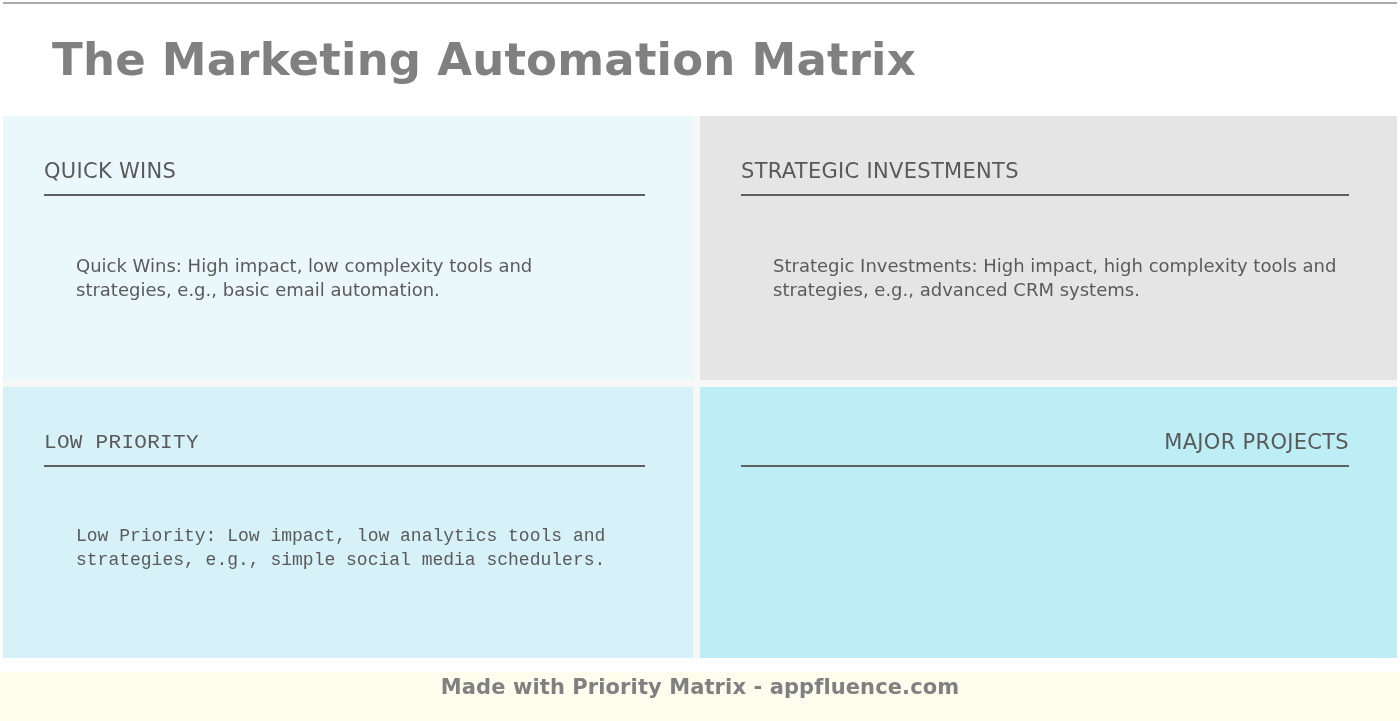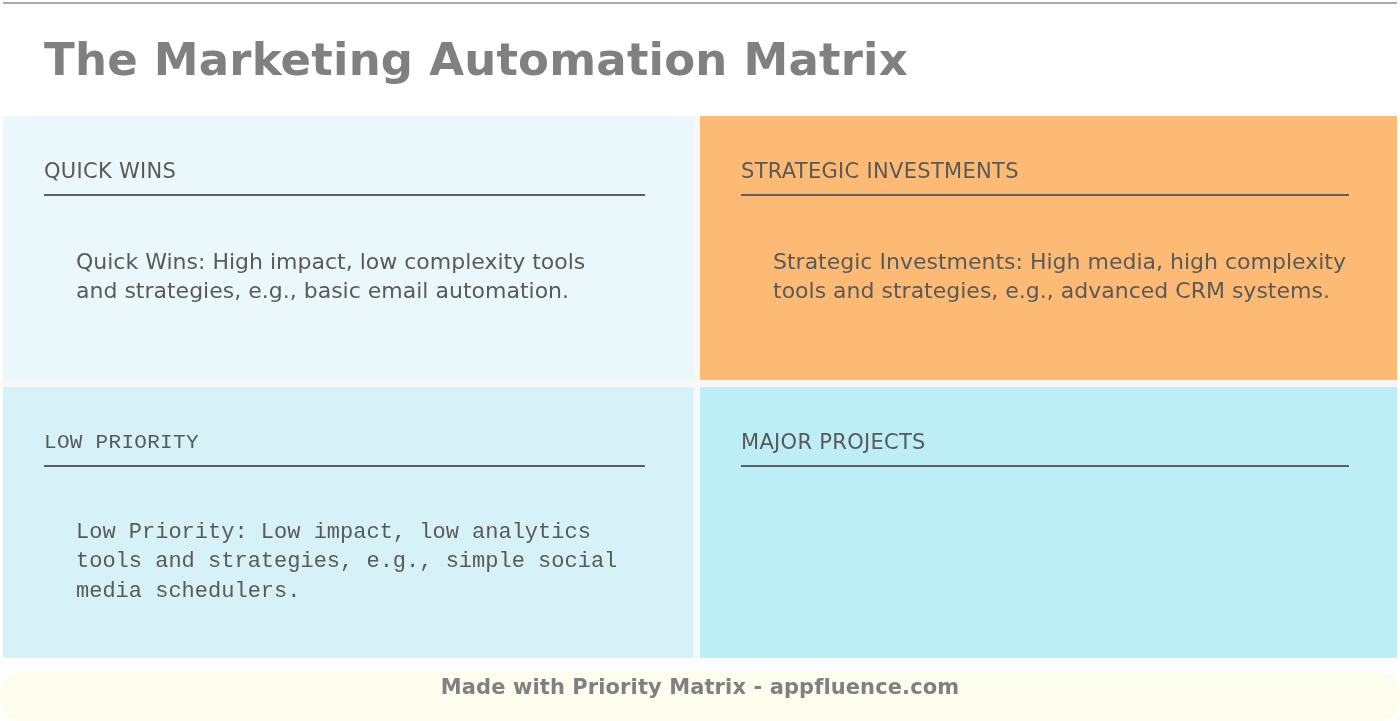--- a/index.html
+++ b/index.html
@@ -38,21 +38,21 @@
     top: 4px;
     left: 3px;
     width: 1394px;
     height: 112px;
     background: #ffffff;
     display: flex;
     align-items: center;
     box-sizing: border-box;
   }
   .header-title {
-    margin: 0;
+    margin: 8px;
     padding: 0 0 0 41px;
     font-size: 45px;
     font-weight: bold;
     color: #808080;
     letter-spacing: 0.2px;
     line-height: 1.05;
     white-space: nowrap;
   }
 
   
@@ -80,30 +80,31 @@
     position: absolute;
     box-sizing: border-box;
   }
 
   .q-tl .quadrant-inner {
     top: 0; left: 0; right: 7px; bottom: 7px;
     background: #ebf8fb;
   }
   .q-tr .quadrant-inner {
     top: 0; left: 0; right: 0; bottom: 7px;
-    background: #fdba74;
+    background: #e5e5e5;
   }
   .q-bl .quadrant-inner {
     top: 0; left: 0; right: 7px; bottom: 0;
     background: #d6f1f7;
     font-family: Liberation Mono, monospace;
   }
   .q-br .quadrant-inner {
     top: 0; left: 0; right: 0; bottom: 0;
     background: #bdedf5;
+    text-align: right;
   }
 
   .q-head {
     position: absolute;
     top: 44px;
     left: 41px;
     right: 48px;
   }
   .q-title {
     font-size: 21px;
@@ -114,43 +115,42 @@
     white-space: nowrap;
   }
   .q-rule {
     margin-top: 11px;
     height: 2px;
     background: #5f5f5f;
   }
 
   .q-body {
     position: absolute;
-    top: 131px;
+    top: 138px;
     left: 73px;
     right: 60px;
-    font-size: 22px;
+    font-size: 18px;
     color: #5a5a5a;
     line-height: 1.33;
   }
   .q-br .q-body,
   .q-tr .q-body { right: 46px; }
 
   
   .footer {
     position: absolute;
     left: 0;
     top: 672px;
     width: 1400px;
     height: 49px;
     background: #fdfdee;
     display: flex;
     align-items: flex-start;
     justify-content: center;
     box-sizing: border-box;
-    border-radius: 20px;
   }
   .footer-text {
     margin-top: 3px;
     font-size: 21px;
     font-weight: bold;
     color: #808080;
     letter-spacing: 0.1px;
     white-space: nowrap;
   }
 </style>
@@ -176,21 +176,21 @@
         <div class="q-body">Quick Wins: High impact, low complexity tools and strategies, e.g., basic email automation.</div>
       </div>
     </div>
 
     <div class="quadrant q-tr">
       <div class="quadrant-inner">
         <div class="q-head">
           <div class="q-title">STRATEGIC INVESTMENTS</div>
           <div class="q-rule"></div>
         </div>
-        <div class="q-body">Strategic Investments: High media, high complexity tools and strategies, e.g., advanced CRM systems.</div>
+        <div class="q-body">Strategic Investments: High impact, high complexity tools and strategies, e.g., advanced CRM systems.</div>
       </div>
     </div>
 
     <div class="quadrant q-bl">
       <div class="quadrant-inner">
         <div class="q-head">
           <div class="q-title">LOW PRIORITY</div>
           <div class="q-rule"></div>
         </div>
         <div class="q-body">Low Priority: Low impact, low analytics tools and strategies, e.g., simple social media schedulers.</div>

